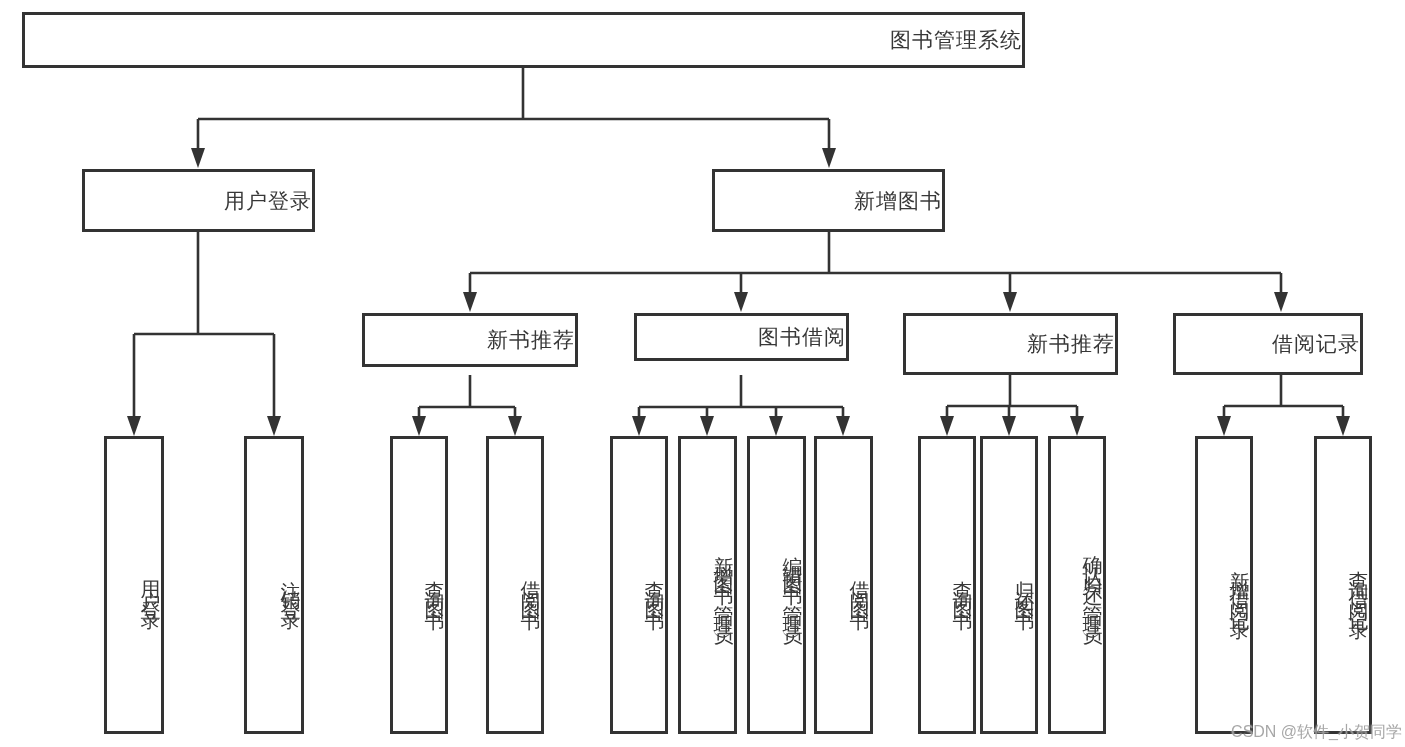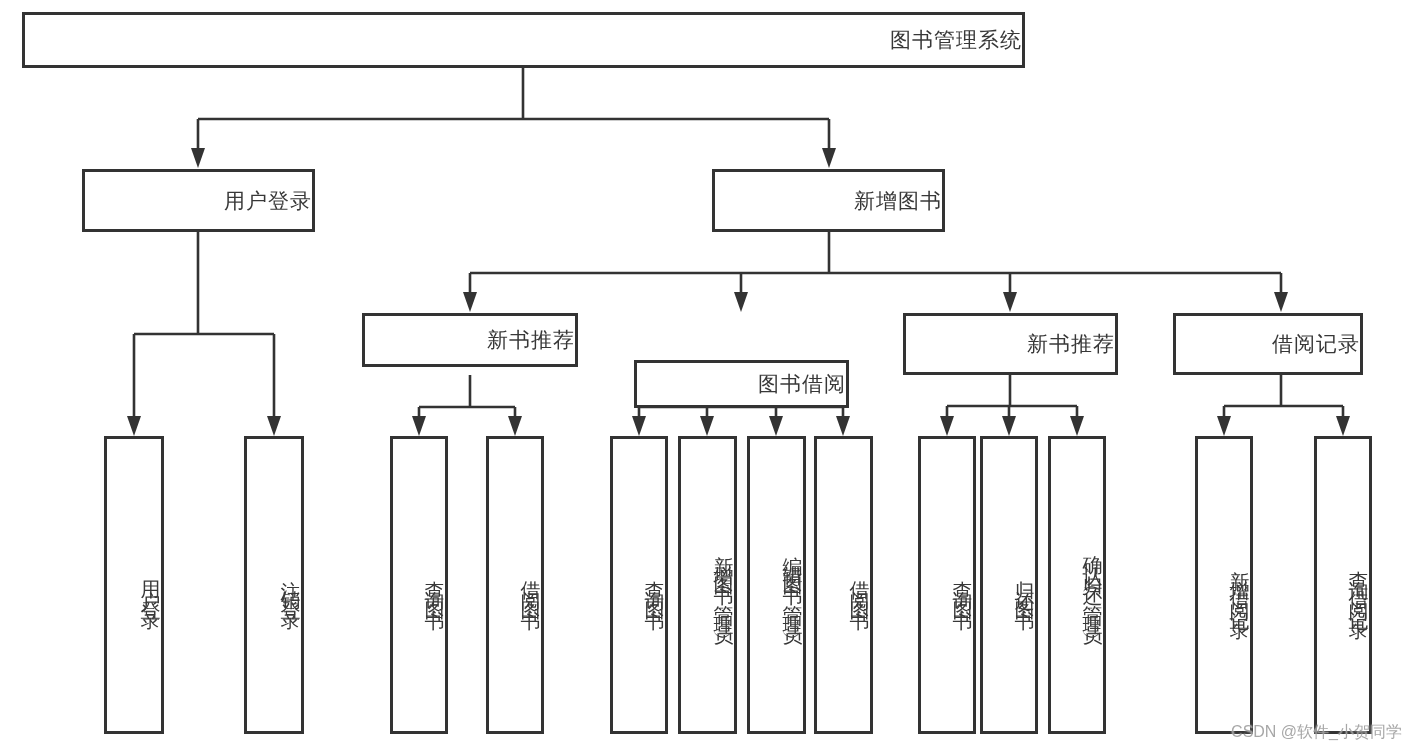--- a/index.html
+++ b/index.html
@@ -108,21 +108,21 @@
   <div class="node" style="left:82px; top:169px; width:233px; height:63px;">
     <span class="hlabel">用户登录</span>
   </div>
   <div class="node" style="left:712px; top:169px; width:233px; height:63px;">
     <span class="hlabel">新增图书</span>
   </div>
 
   <div class="node" style="left:362px; top:313px; width:216px; height:54px;">
     <span class="hlabel">新书推荐</span>
   </div>
-  <div class="node" style="left:634px; top:313px; width:215px; height:48px;margin-top:47px;">
+  <div class="node" style="left:634px; top:313px; width:215px; height:48px;">
     <span class="hlabel">图书借阅</span>
   </div>
   <div class="node" style="left:903px; top:313px; width:215px; height:62px;">
     <span class="hlabel">新书推荐</span>
   </div>
   <div class="node" style="left:1173px; top:313px; width:190px; height:62px;">
     <span class="hlabel">借阅记录</span>
   </div>
 
   <div class="node leaf" style="left:104px; top:436px; width:60px; height:298px;">

